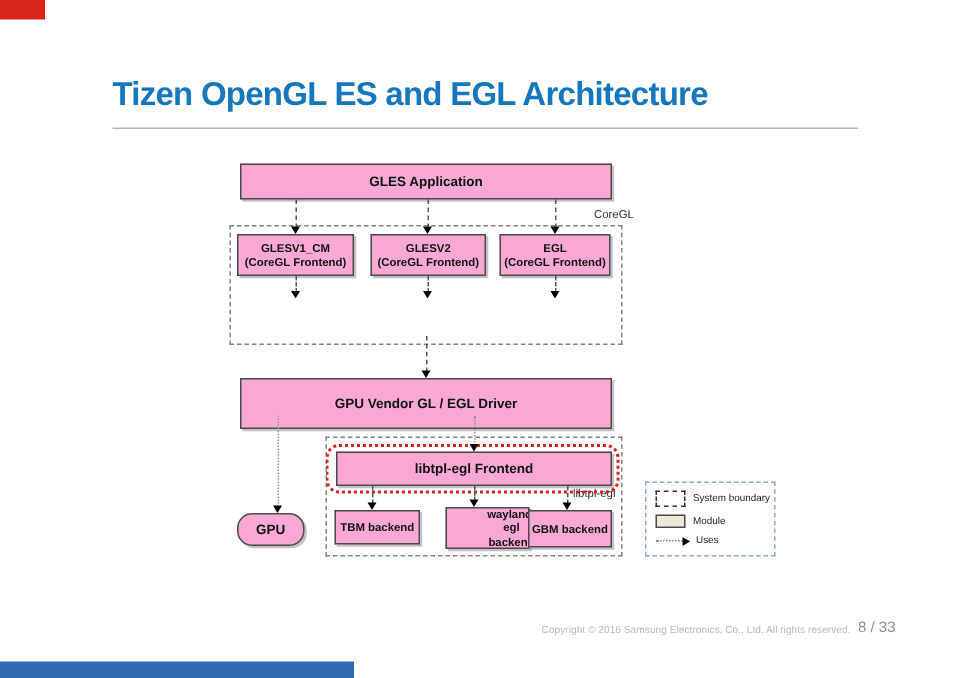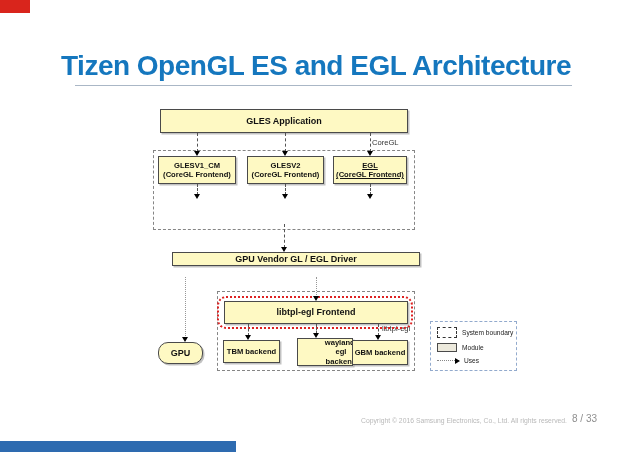--- a/index.html
+++ b/index.html
@@ -9,56 +9,56 @@
     background: #ffffff;
     font-family: "Liberation Sans", "DejaVu Sans", sans-serif;
     overflow: hidden;
   }
   
   .corner-red  { position:absolute; left:0; top:0; width:30px; height:13px; background:#d9251c; }
   .bottom-blue { position:absolute; left:0; top:441px; width:236px; height:11px; background:#2e6bb0; }
 
   
   .title {
-    position:absolute; left:61px; top:50px; width:520px;
-    font-size:28px; font-weight:bold; color:#1577be; letter-spacing:-0.5px;
+    position:absolute; left:75px; top:50px; width:520px;
+    font-size:22px; font-weight:bold; color:#1577be; letter-spacing:-0.5px;
     white-space:nowrap;
   }
   .title-rule { position:absolute; left:75px; top:85px; width:497px; height:1px; background:#aab7c6; }
 
   
   .module {
     position:absolute; box-sizing:border-box;
-    background:#fef9c3; border:1.5px solid #4a4a4a;
+    background:#f9a8d4; border:1.5px solid #4a4a4a;
     display:flex; flex-direction:column; align-items:center; justify-content:center;
     font-weight:bold; color:#111; text-align:center;
     box-shadow:1.5px 1.5px 0 rgba(120,120,120,0.45);
     line-height:1.2;
   }
   .f9  { font-size:9px; }
   .f8  { font-size:7.6px; }
 
   .m-glesapp  { left:160px; top:109px; width:248px; height:24px; }
   .m-glesv1   { left:158px; top:156px; width:78px;  height:28px; }
   .m-glesv2   { left:247px; top:156px; width:77px;  height:28px; }
-  .m-egl      { left:333px; top:156px; width:74px;  height:28px;text-decoration:underline; }
+  .m-egl      { left:333px; top:156px; width:74px;  height:28px; }
   .m-core     { left:160px; top:199px; width:248px; height:25px; }
-  .m-vendor   { left:172px; top:252px; width:248px; height:14px; }
+  .m-vendor   { left:160px; top:252px; width:248px; height:34px; }
   .m-frontend { left:224px; top:301px; width:184px; height:23px; }
   .m-gpu      { left:158px; top:342px; width:45px;  height:22px;border-radius:10px; }
   .m-tbm      { left:223px; top:340px; width:57px;  height:23px; }
   .m-wayland  { left:297px; top:338px; width:56px;  height:28px;padding-left:32px; }
   .m-gbm      { left:352px; top:340px; width:56px;  height:25px; }
 
   
   .boundary { position:absolute; box-sizing:border-box; border:1.5px dashed #858585; }
   .b-coregl { left:153px; top:150px; width:262px; height:80px; }
   .b-libtpl { left:217px; top:291px; width:198px; height:80px; }
   .b-label  { position:absolute; font-size:7.6px; color:#333; white-space:nowrap; }
-  .bl-coregl { left:372px; top:138px; }
+  .bl-coregl { left:396px; top:138px; }
   .bl-libtpl { left:382px; top:280px;margin-top:44px; }
 
   
   .red-dotted {
     position:absolute; box-sizing:border-box;
     left:217px; top:296px; width:196px; height:33px;
     border:2px dotted #dd2222; border-radius:9px;
   }
 
   

